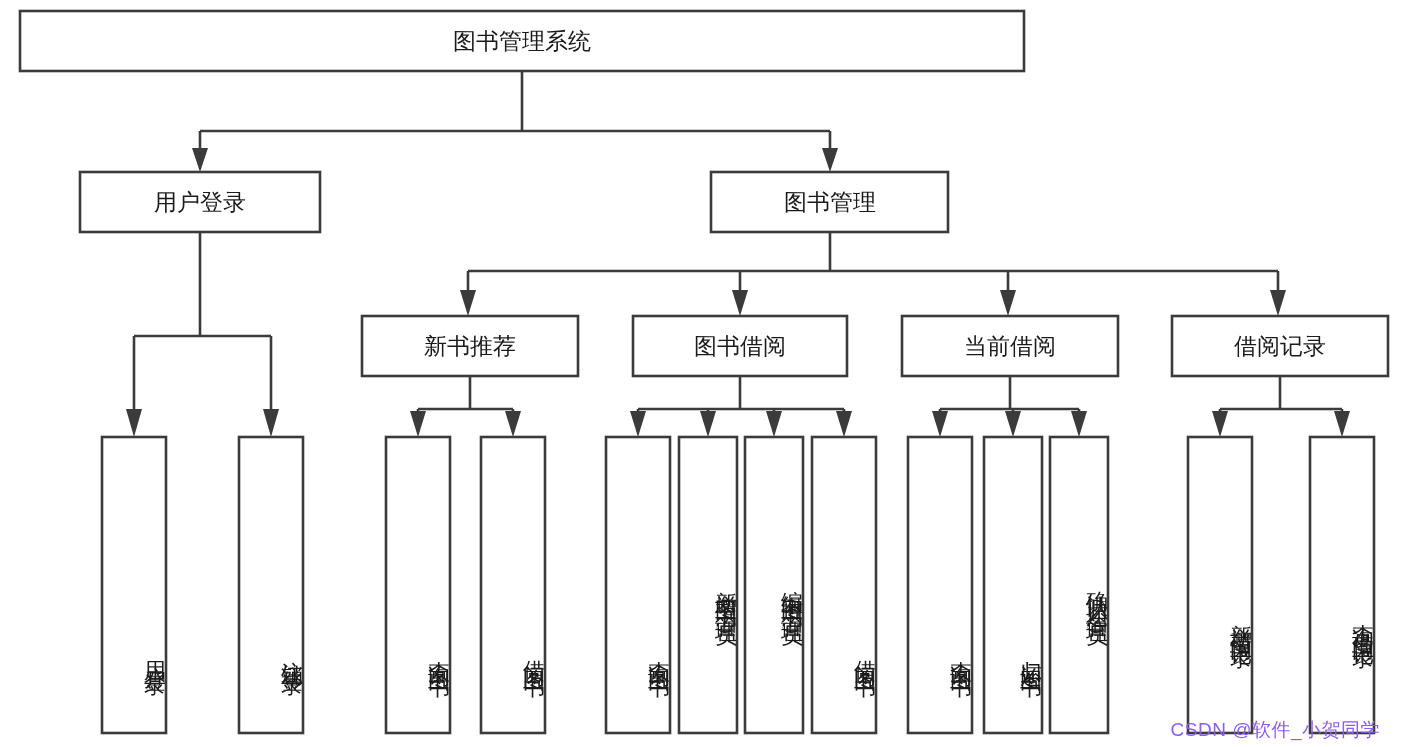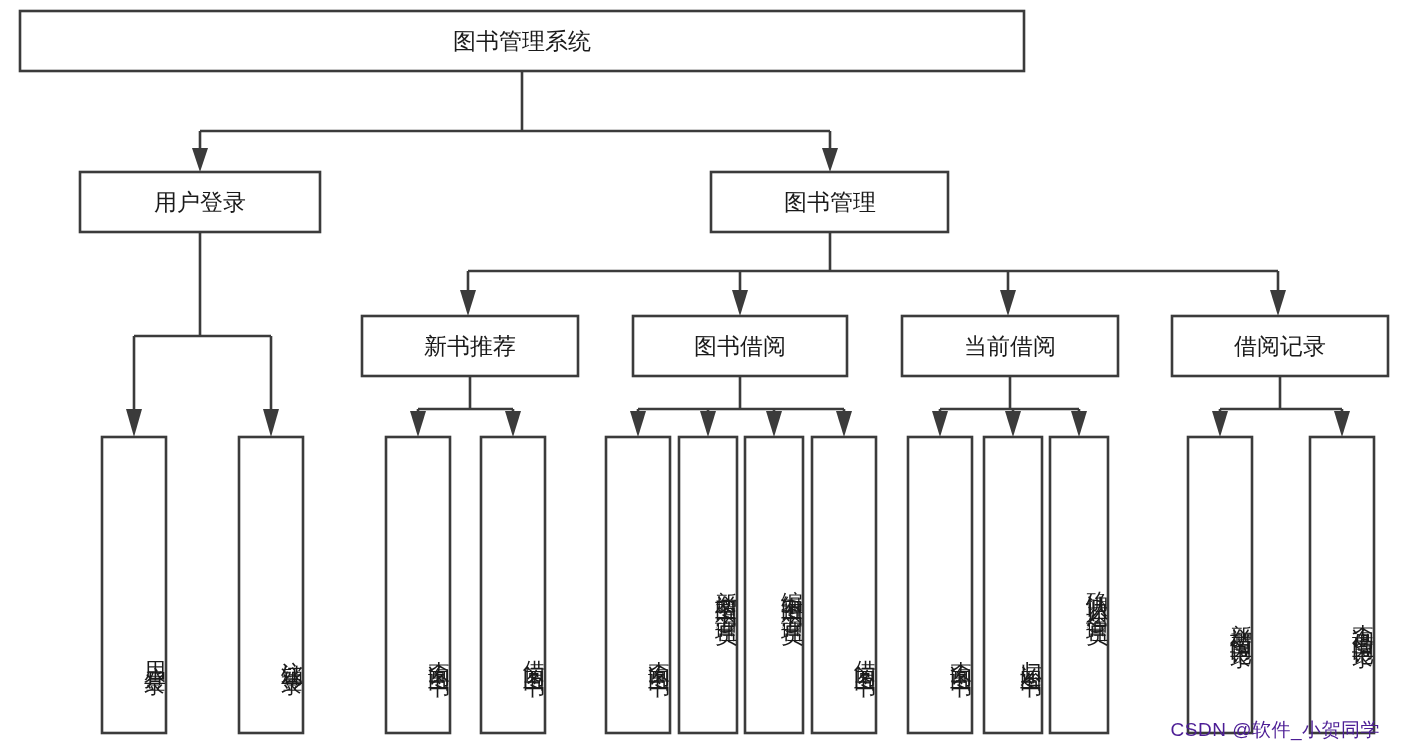--- a/index.html
+++ b/index.html
@@ -60,21 +60,21 @@
     color: #1a1a1a;
     white-space: nowrap;
     pointer-events: none;
   }
   .watermark {
     position: absolute;
     right: 12px;
     bottom: 4px;
     font-family: "Liberation Sans", "DejaVu Sans", sans-serif;
     font-size: 19px;
-    color: #4c1d95;
+    color: #8b5cf6;
     letter-spacing: 0.5px;
     user-select: none;
   }
 </style>
 </head>
 <body>
 
 <div id="diagram-root">
 
   <svg class="diagram-canvas" viewBox="0 0 1405 747">

